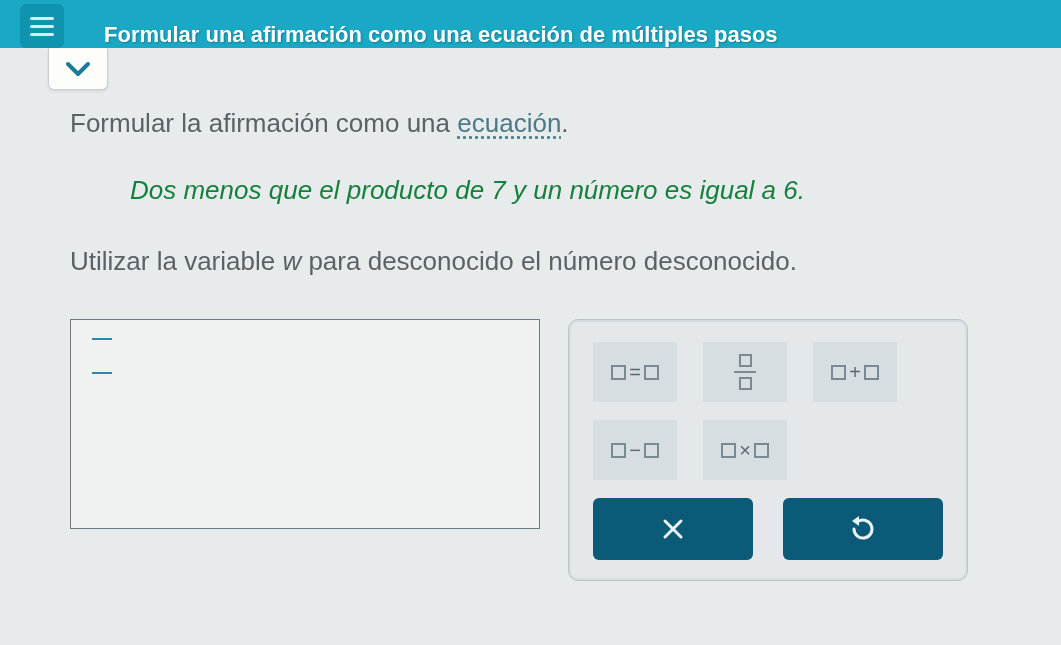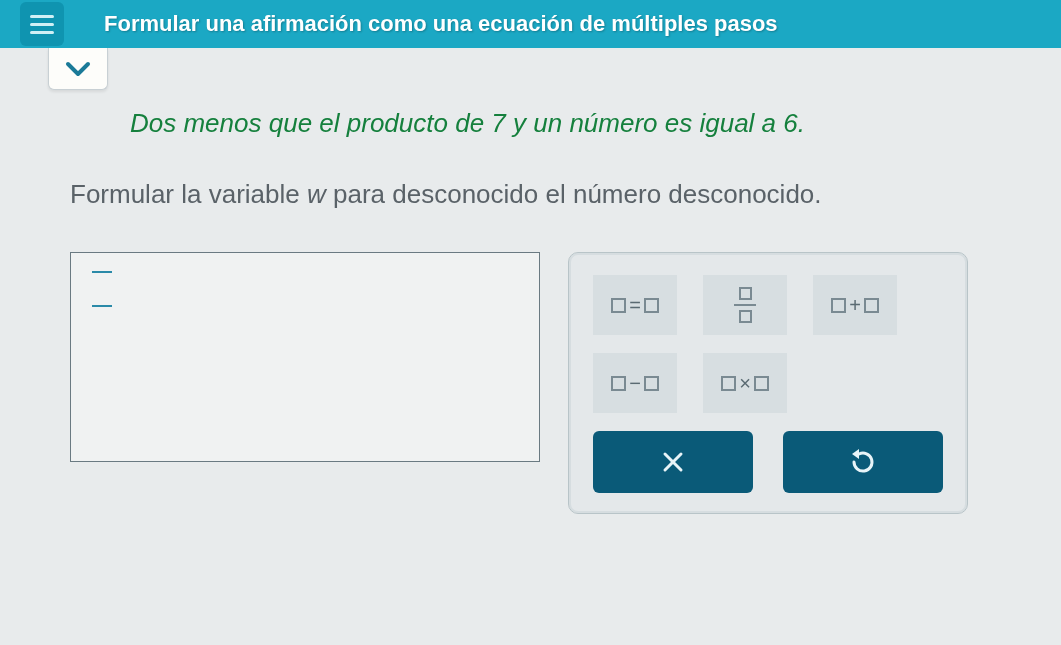--- a/index.html
+++ b/index.html
@@ -7,21 +7,21 @@
       font-family: Arial, Helvetica, sans-serif;
       background: #e8ebec;
       width: 1061px;
       height: 645px;
       overflow: hidden;
     }
     .header {
       background: #1ba8c4;
       height: 48px;
       display: flex;
-      align-items: center;
+      align-items: flex-end;
       padding-left: 20px;
       position: relative;
     }
     .hamburger {
       width: 44px;
       height: 44px;
       background: #0f94b0;
       border-radius: 6px;
       display: flex;
       flex-direction: column;
@@ -200,23 +200,26 @@
 </div>
 
 <div class="content-wrap">
   <div class="chevron-tab">
     <svg width="28" height="18" viewBox="0 0 28 18">
       <polyline points="4,4 14,14 24,4" fill="none" stroke="#1a7a98" stroke-width="4" stroke-linecap="round" stroke-linejoin="round"></polyline>
     </svg>
   </div>
 
   <div class="content">
+    <p class="line1">
+      <span>Formular la afirmación como una </span><span class="eq-link">ecuación</span><span>.</span>
+    </p>
     <p class="line2">Dos menos que el producto de 7 y un número es igual a 6.</p>
     <p class="line3">
-      <span>Formular la variable </span><span class="varw">w</span><span> para desconocido el número desconocido.</span>
+      <span>Utilizar la variable </span><span class="varw">w</span><span> para desconocido el número desconocido.</span>
     </p>
 
     <div class="work-row">
       <div class="answer-box">
         <div class="cursor-slot"></div>
       </div>
 
       <div class="keypad">
         <div class="kp-row">
           <button class="kp-btn">

